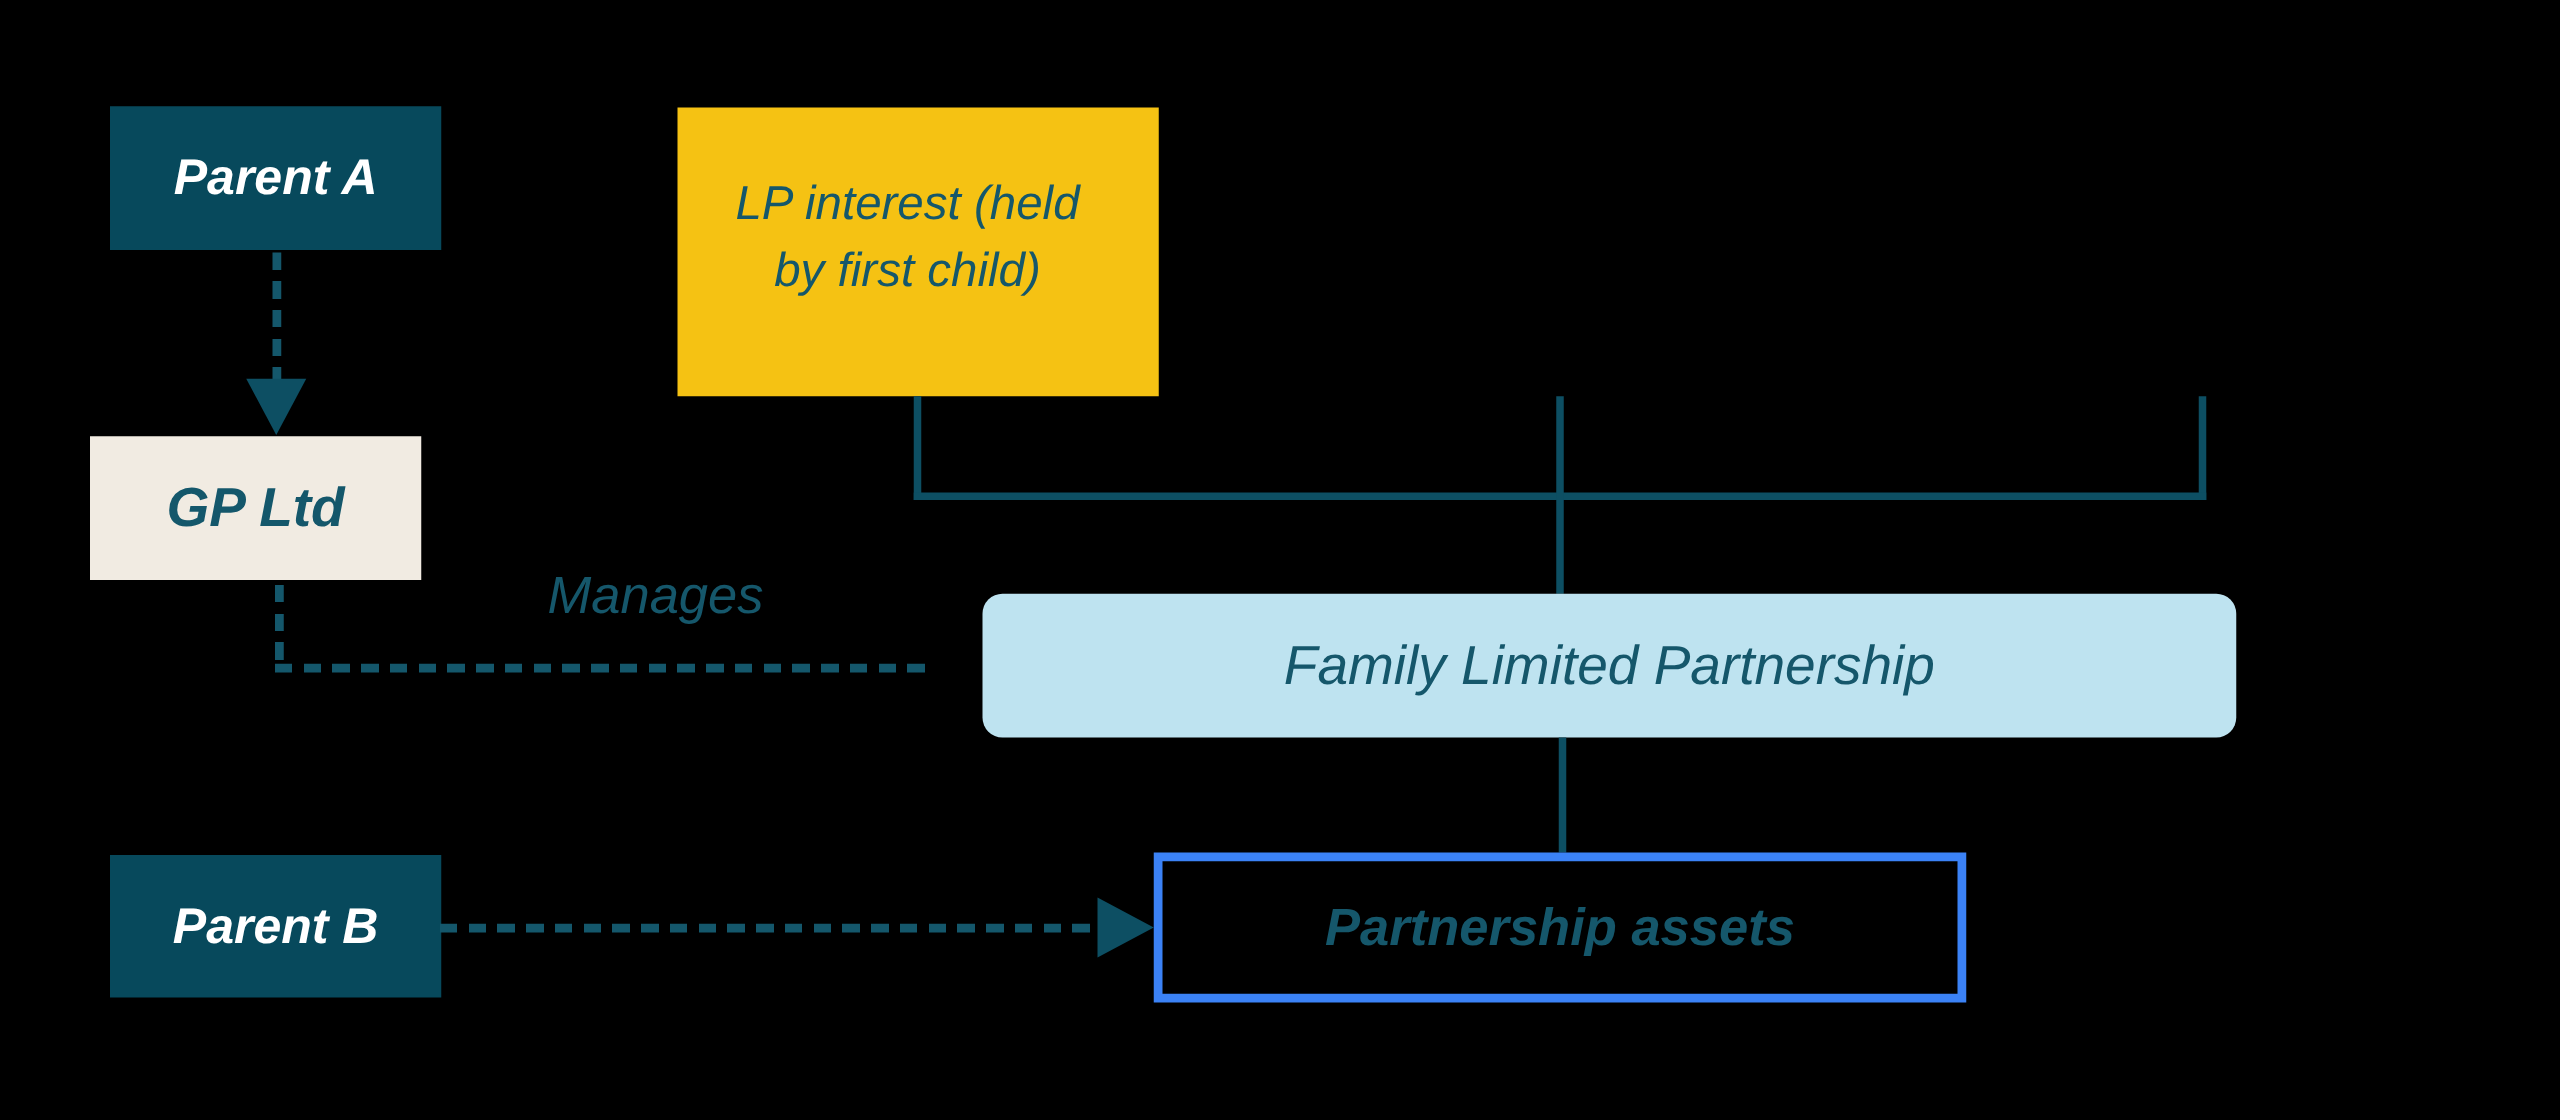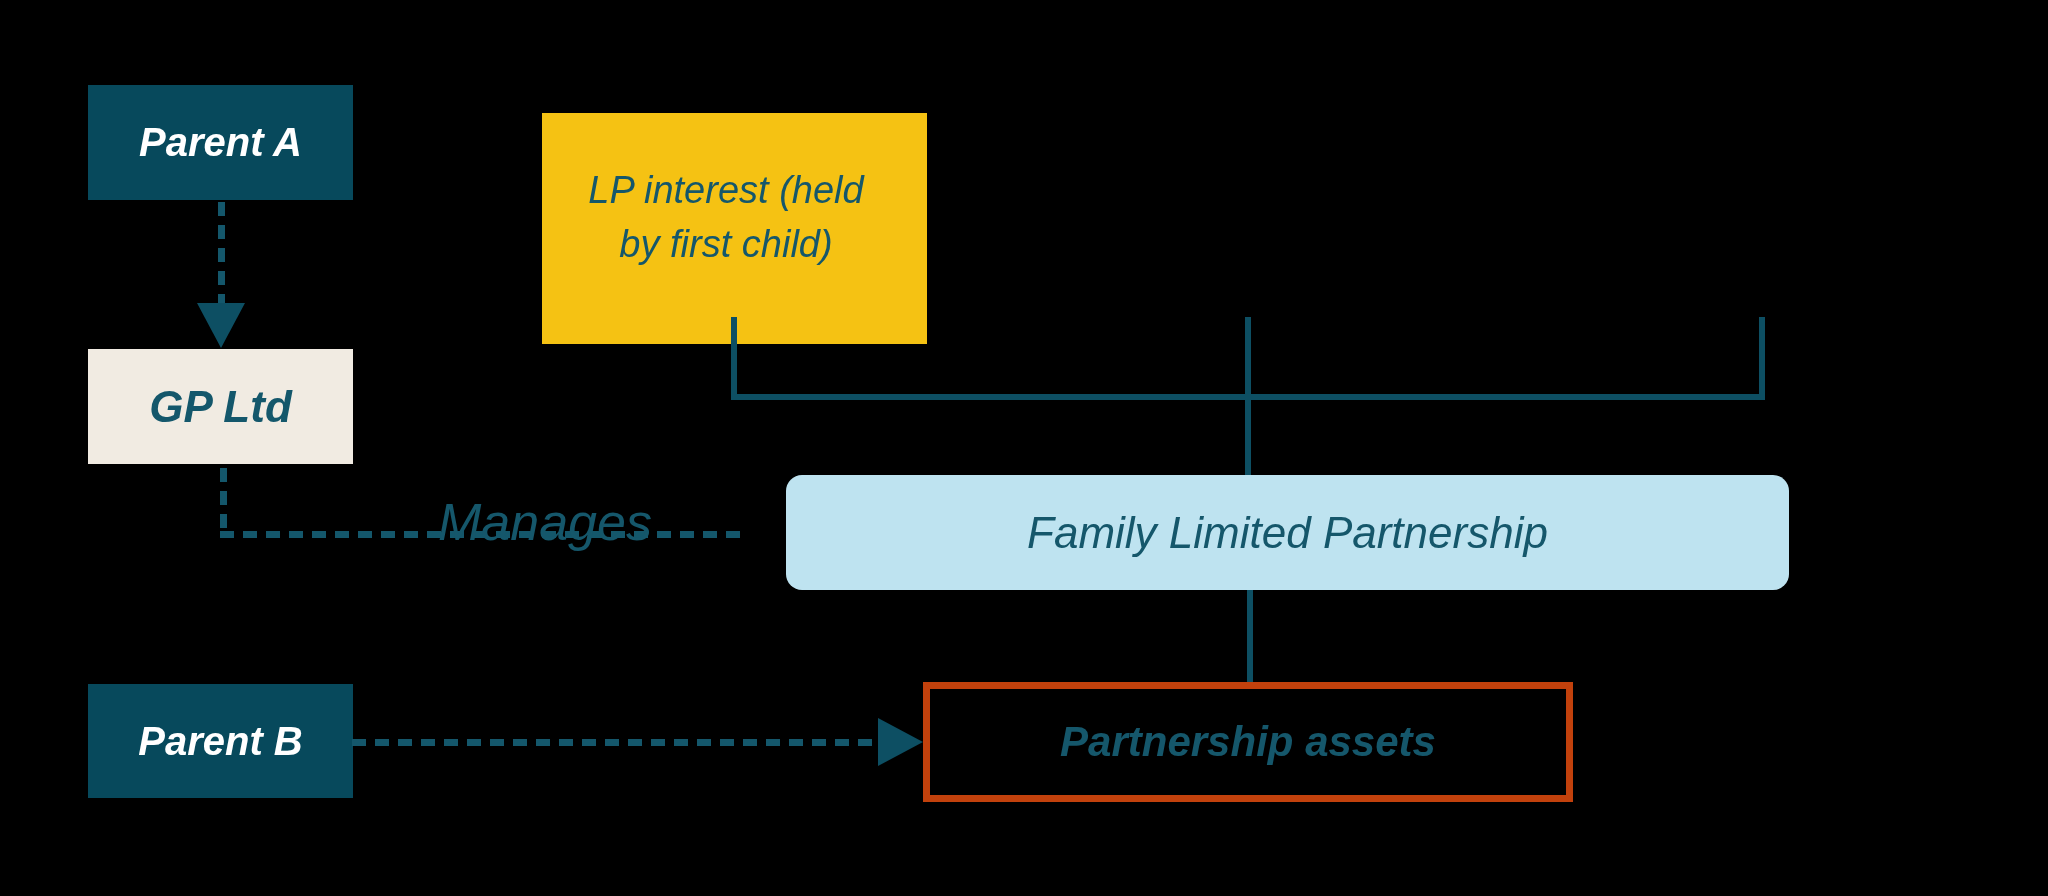--- a/index.html
+++ b/index.html
@@ -12,25 +12,25 @@
     font-style:italic;
   }
   .node{
     position:absolute;
     display:flex;align-items:center;justify-content:center;
     text-align:center;
     box-sizing:border-box;
   }
   .node-dark{background:#07495C;color:#fff;font-weight:600;font-size:40px;}
   .node-cream{background:#F1EBE2;color:#14576B;font-weight:600;font-size:44px;}
-  .node-yellow{background:#F5C213;color:#15576B;font-weight:500;font-size:38px;line-height:1.42;padding:0 40px 22px 23px;margin-top:27px;}
+  .node-yellow{background:#F5C213;color:#15576B;font-weight:500;font-size:38px;line-height:1.42;padding:0 40px 22px 23px;}
   .node-blue{background:#BEE3F0;color:#15576B;font-weight:500;font-size:44px;}
-  .node-outline{background:transparent;border:7px solid #c2410c;color:#15576B;font-weight:700;font-size:42px;}
+  .node-outline{background:transparent;border:7px solid #3b82f6;color:#15576B;font-weight:700;font-size:42px;}
   .edge-label{
-    position:absolute;color:#15576B;font-weight:500;font-size:52px;white-space:nowrap;margin-top:40px;
+    position:absolute;color:#15576B;font-weight:500;font-size:42px;white-space:nowrap;
   }
   .line-solid{position:absolute;background:#0D4F63;}
   .dash-h{
     position:absolute;height:7px;
     background:repeating-linear-gradient(to right,#14576B 0 14px,transparent 14px 23px);
   }
   .dash-v{
     position:absolute;width:7px;
     background:repeating-linear-gradient(to bottom,#14576B 0 14px,transparent 14px 23px);
   }
@@ -52,21 +52,21 @@
 
 <div class="stage">
 
   <div class="node node-dark" style="left:88px;top:85px;width:265px;height:115px;">
     <span>Parent A</span>
   </div>
 
   <div class="dash-v" style="left:218px;top:202px;height:104px;"></div>
   <div class="arrow-down" style="left:197px;top:303px;"></div>
 
-  <div class="node node-cream" style="left:88px;top:349px;width:265px;height:115px;">
+  <div class="node node-cream" style="left:72px;top:349px;width:265px;height:115px;">
     <span>GP Ltd</span>
   </div>
 
   <div class="node node-yellow" style="left:542px;top:86px;width:385px;height:231px;">
     <span>LP interest (held by first child)</span>
   </div>
 
   <div class="line-solid" style="left:731px;top:317px;width:6px;height:83px;"></div>
   <div class="line-solid" style="left:1759px;top:317px;width:6px;height:83px;"></div>
   <div class="line-solid" style="left:731px;top:394px;width:1034px;height:6px;"></div>

